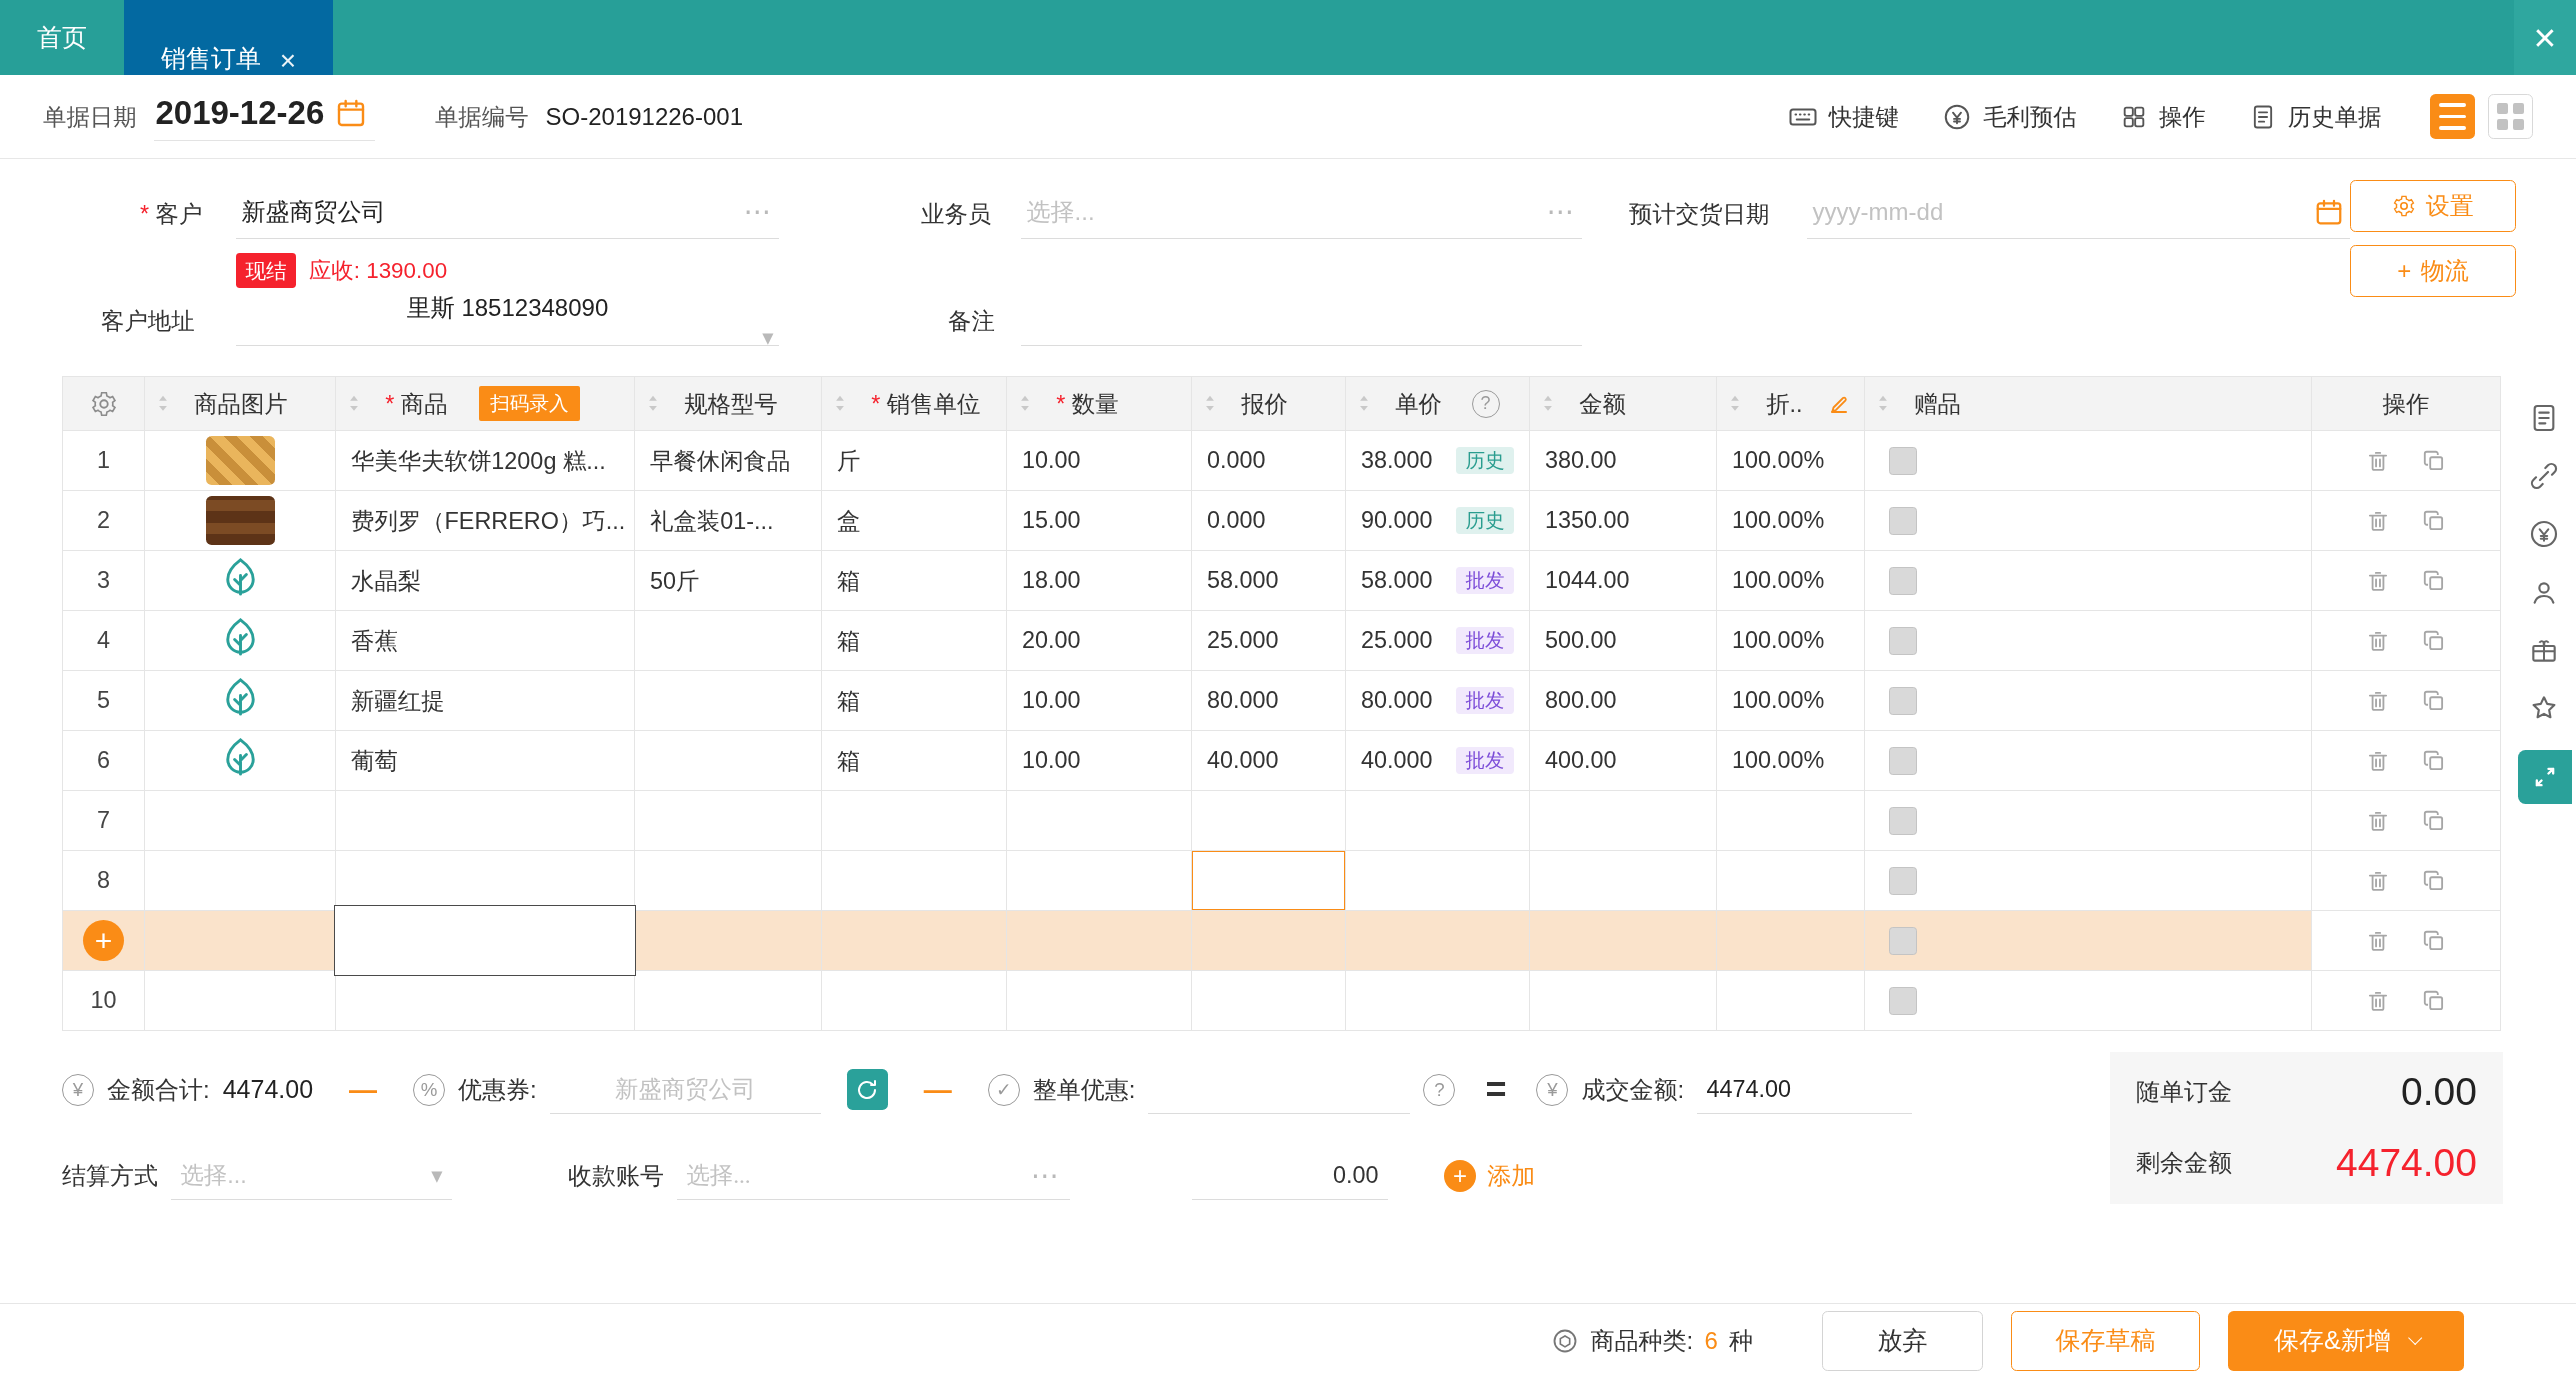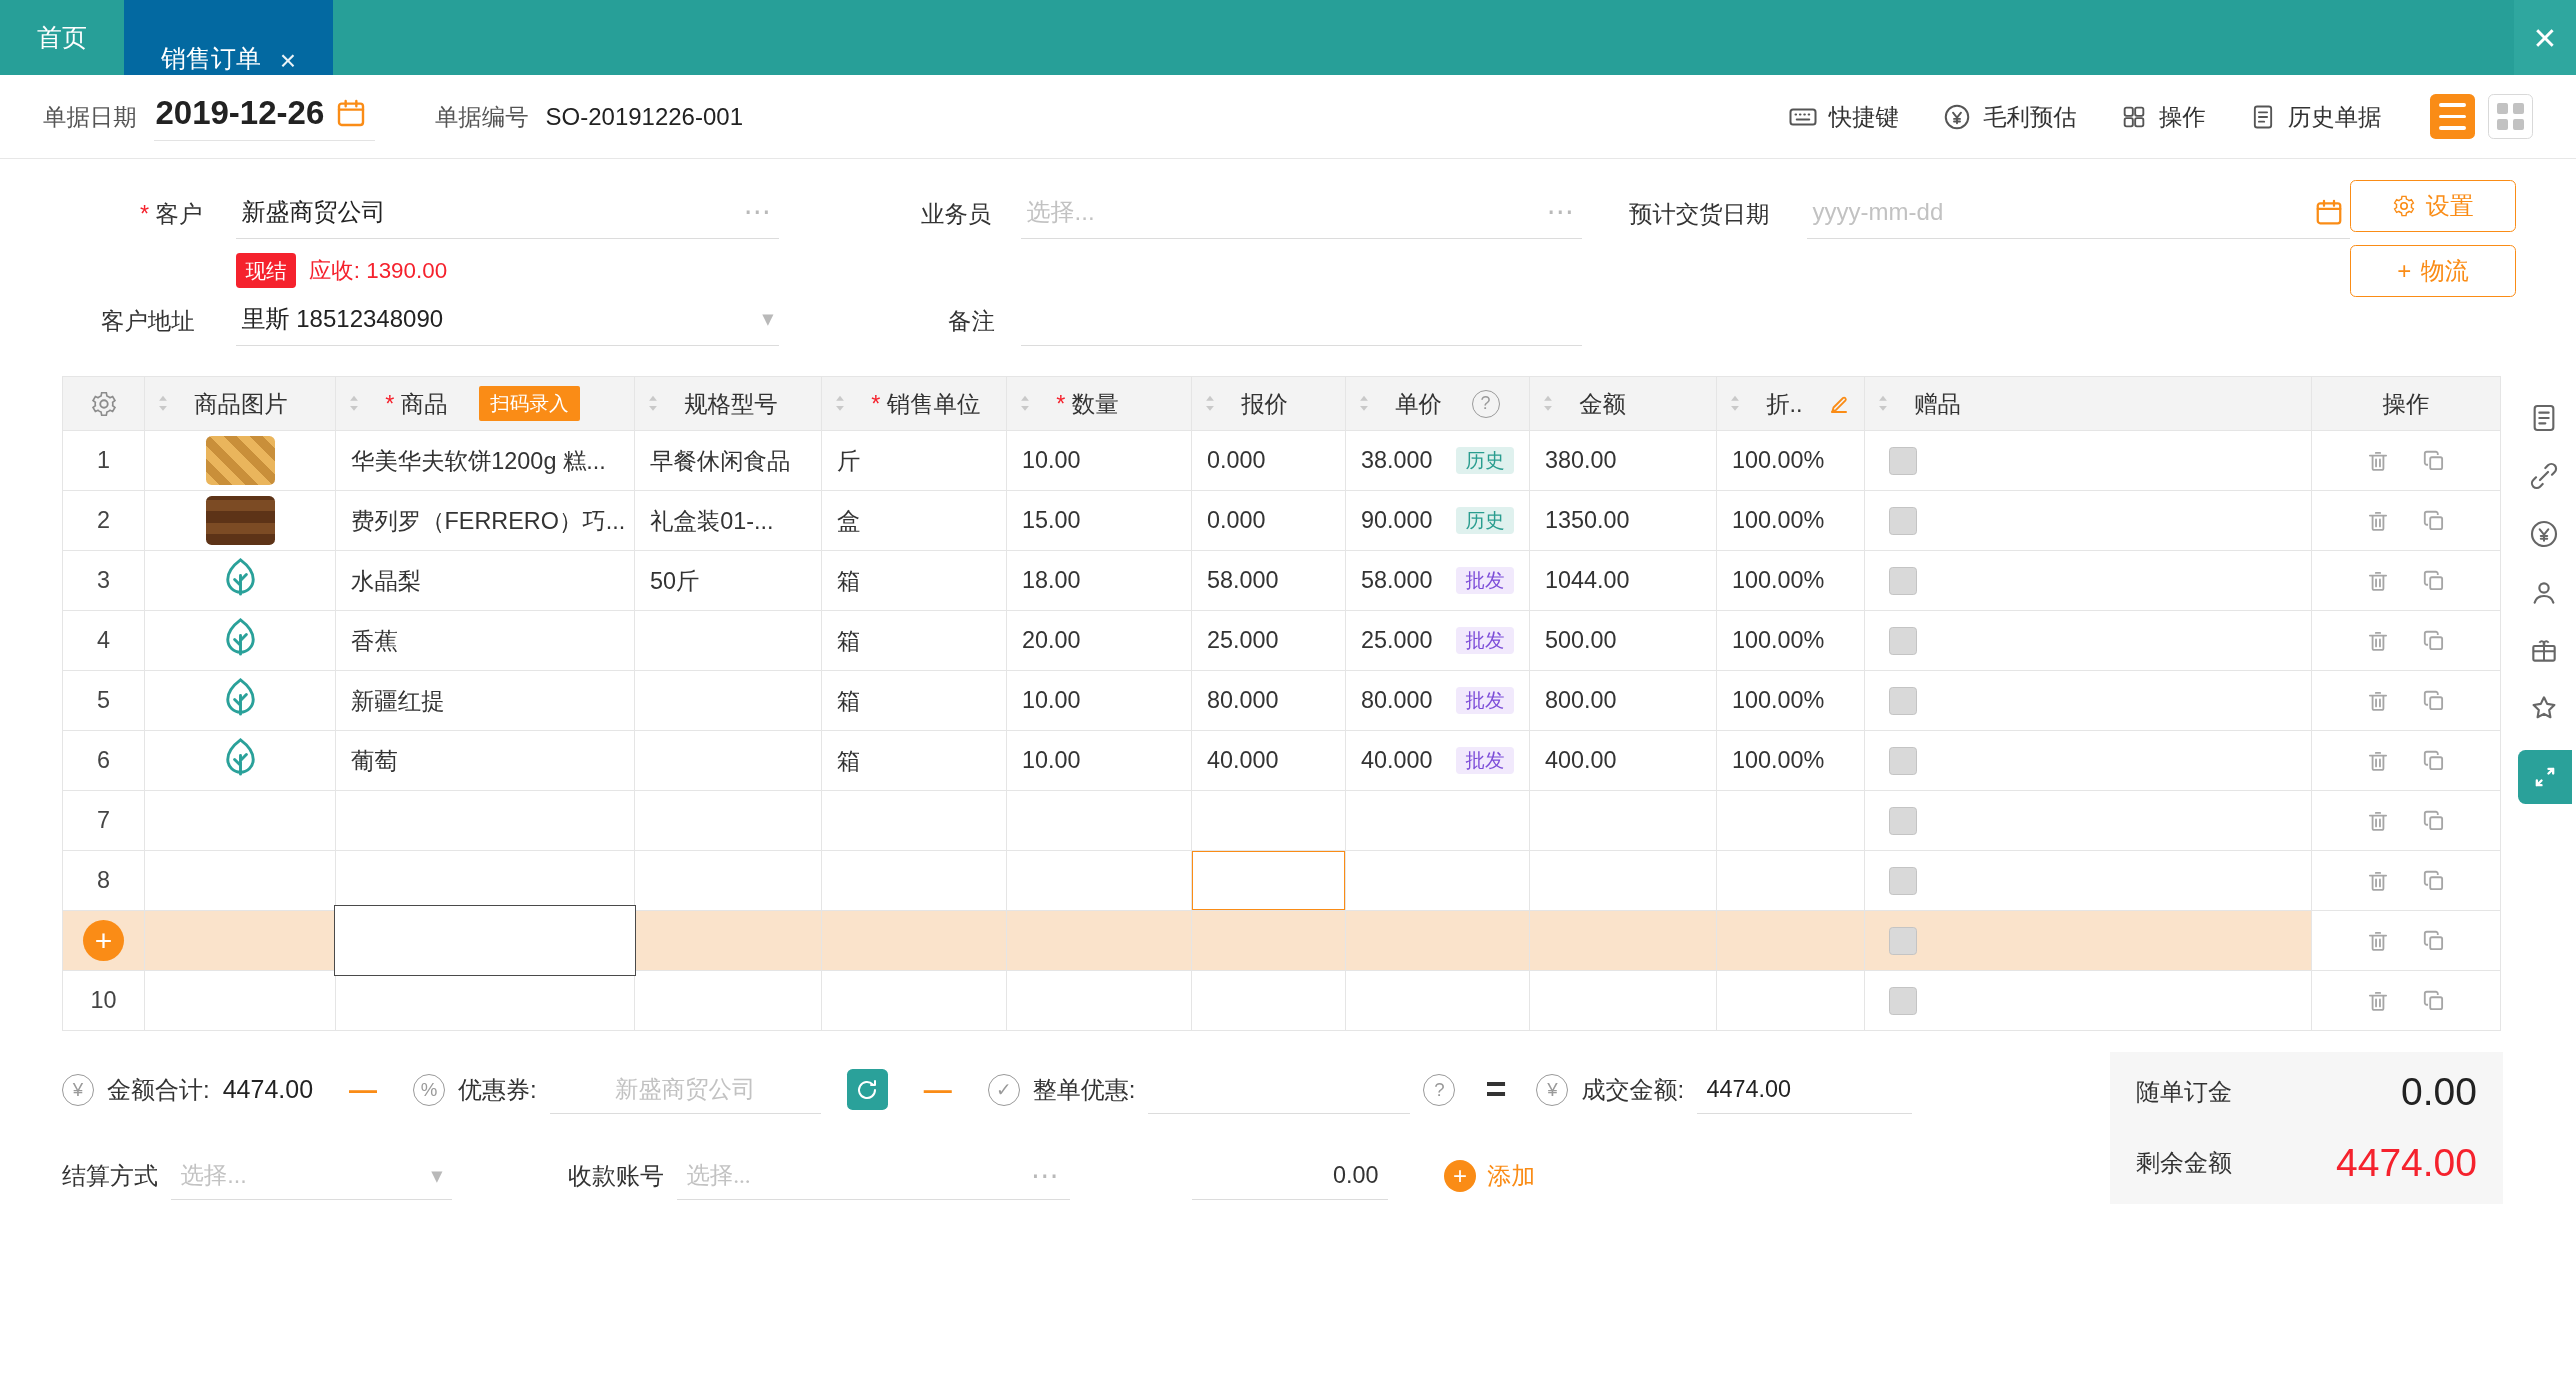--- a/index.html
+++ b/index.html
@@ -191,21 +191,21 @@
     <span class="fl req" style="left:140px; top:39px;">客户</span>
     <div class="ufield" style="left:236px; top:26px; width:543px;">
       <span>新盛商贸公司</span>
       <span class="more">⋯</span>
     </div>
     <div class="recv-row">
       <span class="settle-badge">现结</span>
       <span class="recv">应收: 1390.00</span>
     </div>
     <span class="fl" style="left:101px; top:146px;">客户地址</span>
-    <div class="ufield" style="left:236px; top:133px; width:543px;">
+    <div class="ufield" style="left:236px; top:133px; width:543px;flex-direction:column;">
       <span>里斯 18512348090</span>
       <span class="chev">▾</span>
     </div>
 
     <span class="fl" style="left:921px; top:39px;">业务员</span>
     <div class="ufield" style="left:1021px; top:26px; width:561px;">
       <span class="ph">选择...</span>
       <span class="more">⋯</span>
     </div>
     <span class="fl" style="left:948px; top:146px;">备注</span>
@@ -721,20 +721,41 @@
         <span class="sumlabel">随单订金</span>
         <span class="sumval">0.00</span>
       </div>
       <div class="sumrow">
         <span class="sumlabel">剩余金额</span>
         <span class="sumval red">4474.00</span>
       </div>
     </div>
   </div>
 
+  <div class="bottombar">
+    <span class="cat">
+      <svg width="28" height="28" viewBox="0 0 24 24">
+          <circle cx="12" cy="12" r="9" fill="none" stroke="#777" stroke-width="1.6"></circle>
+          <path d="M8 10l4-2.3L16 10v4.6L12 17l-4-2.4z" fill="none" stroke="#777" stroke-width="1.4"></path>
+        </svg>
+      <span>商品种类:</span>
+      <span class="cnt">6</span>
+      <span>种</span>
+    </span>
+    <button class="btn btn-plain">
+        <span>放弃</span>
+      </button>
+    <button class="btn btn-outline">
+        <span>保存草稿</span>
+      </button>
+    <button class="btn btn-primary">
+      <span>保存&amp;新增</span>
+      <i class="caret"></i>
+    </button>
+  </div>
 
   <div class="rail">
     <button class="icon-btn">
         <svg width="32" height="32" viewBox="0 0 24 24">
           <rect x="5" y="3" width="14" height="18" rx="2" fill="none" stroke="#666" stroke-width="1.6"></rect>
           <path d="M8.5 8h7M8.5 12h7M8.5 16h4.5" stroke="#666" stroke-width="1.6" stroke-linecap="round" fill="none"></path>
         </svg>
       </button>
     <button class="icon-btn">
         <svg width="32" height="32" viewBox="0 0 24 24">

